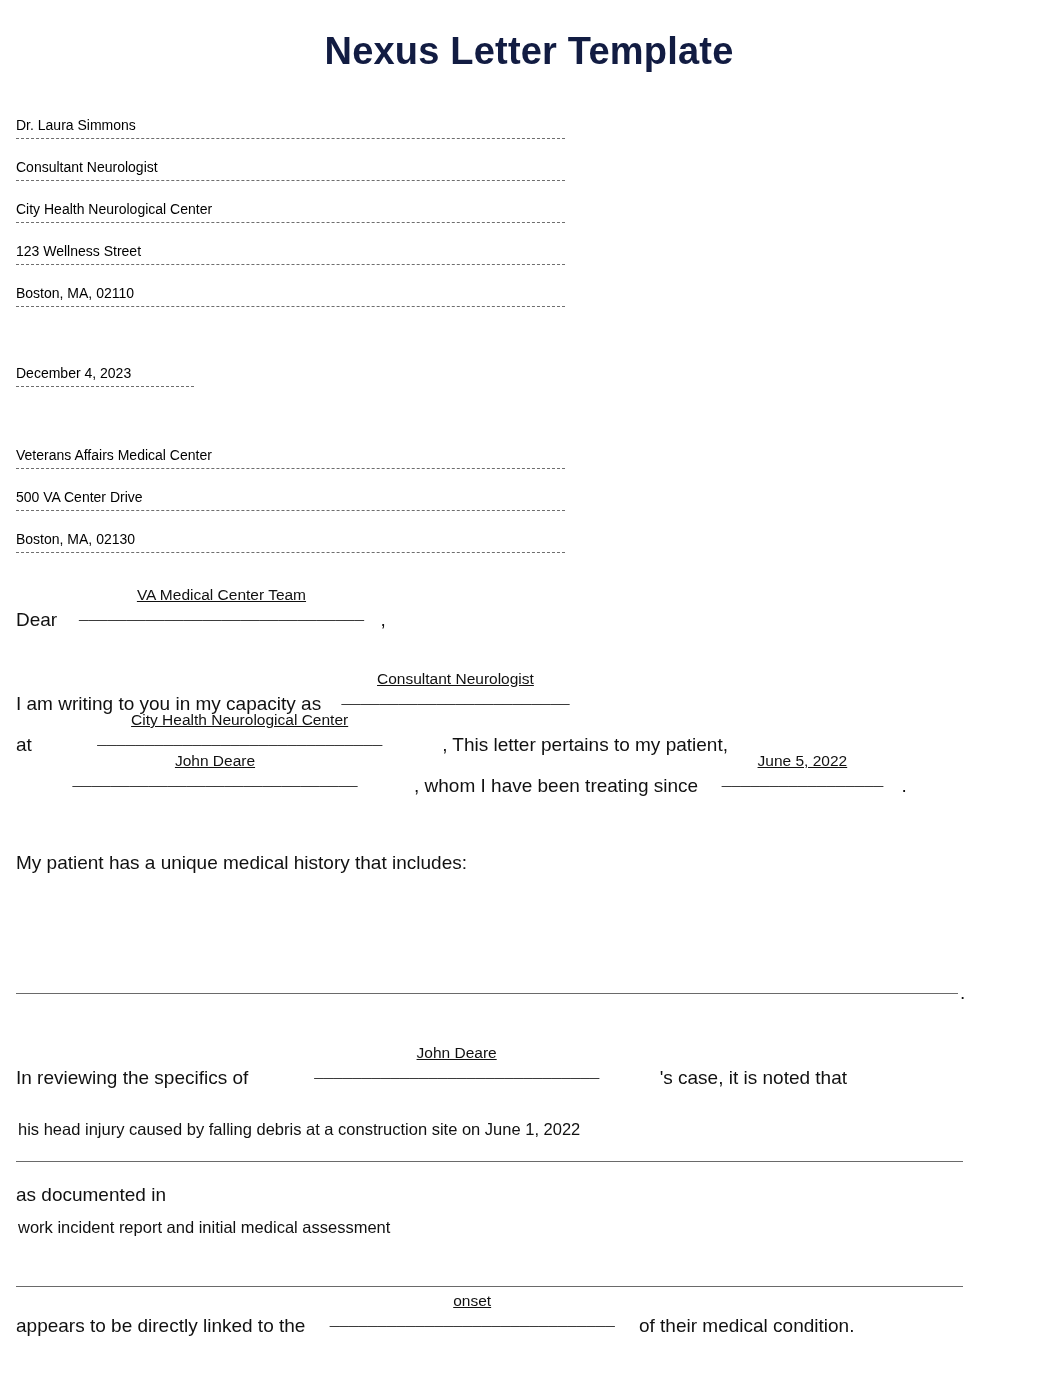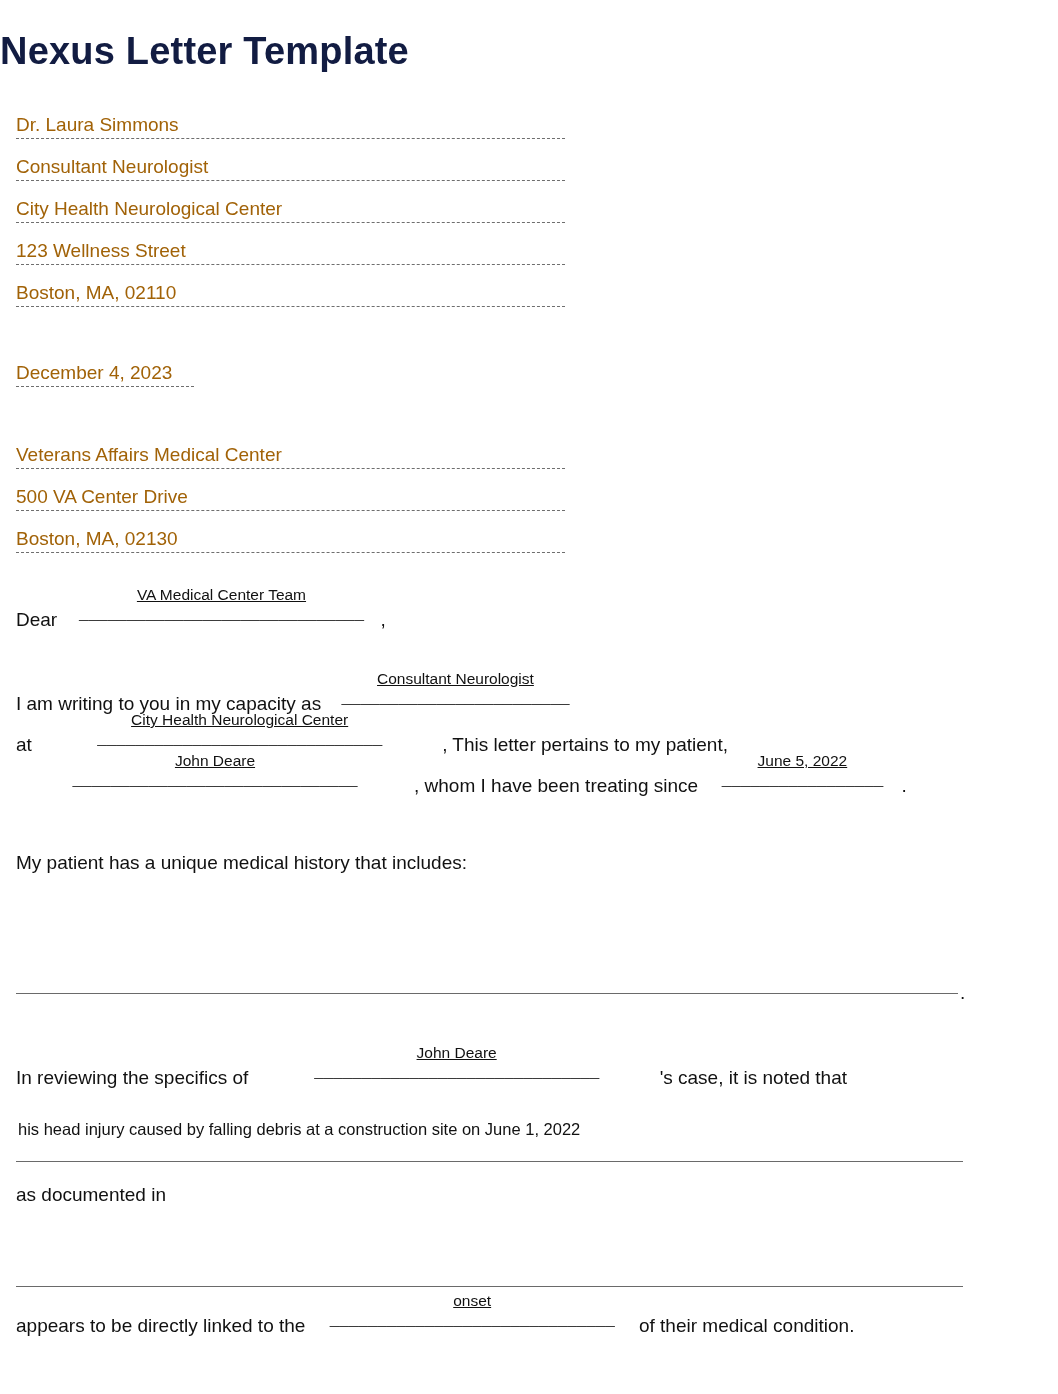--- a/index.html
+++ b/index.html
@@ -19,21 +19,21 @@
   .page {
     position: relative;
     width: 1058px;
     height: 1394px;
     box-sizing: border-box;
     padding: 0;
   }
 
   
   .doc-title {
-    text-align: left;
+    text-align: center;
     font-size: 38px;
     font-weight: bold;
     color: #121c42;
     letter-spacing: 0.2px;
     margin: 0;
     padding-top: 30px;
     line-height: 1.15;
   }
 
   
@@ -42,23 +42,23 @@
     left: 16px;
   }
 
   
   .addr-row {
     position: relative;
     height: 42px;
     width: 549px;
   }
   .addr-row .val {
-    font-size: 19px;
+    font-size: 14px;
     line-height: 24px;
-    color: #a16207;
+    color: #000000;
     position: absolute;
     left: 0;
     bottom: 5px;
     white-space: nowrap;
   }
   .rule {
     position: absolute;
     left: 0;
     bottom: 3px;
     height: 0;
@@ -241,20 +241,23 @@
   <div class="line small" style="top:1116px; left:18px;">
     <span>his head injury caused by falling debris at a construction site on June 1, 2022</span>
   </div>
 
   <div class="longrule" style="top:1161px; width:947px;"></div>
 
   <div class="line" style="top:1182px;">
     <span>as documented in</span>
   </div>
 
+  <div class="line small" style="top:1214px; left:18px;">
+    <span>work incident report and initial medical assessment</span>
+  </div>
 
   <div class="longrule" style="top:1286px; width:947px;"></div>
 
   <div class="line" style="top:1306px;">
     <span>appears to be directly linked to the</span>
     <span class="blank" style="width:323px;">
       <span class="ul">______________________________</span>
       <span class="fillv">onset</span>
     </span>
     <span>of their medical condition.</span>

